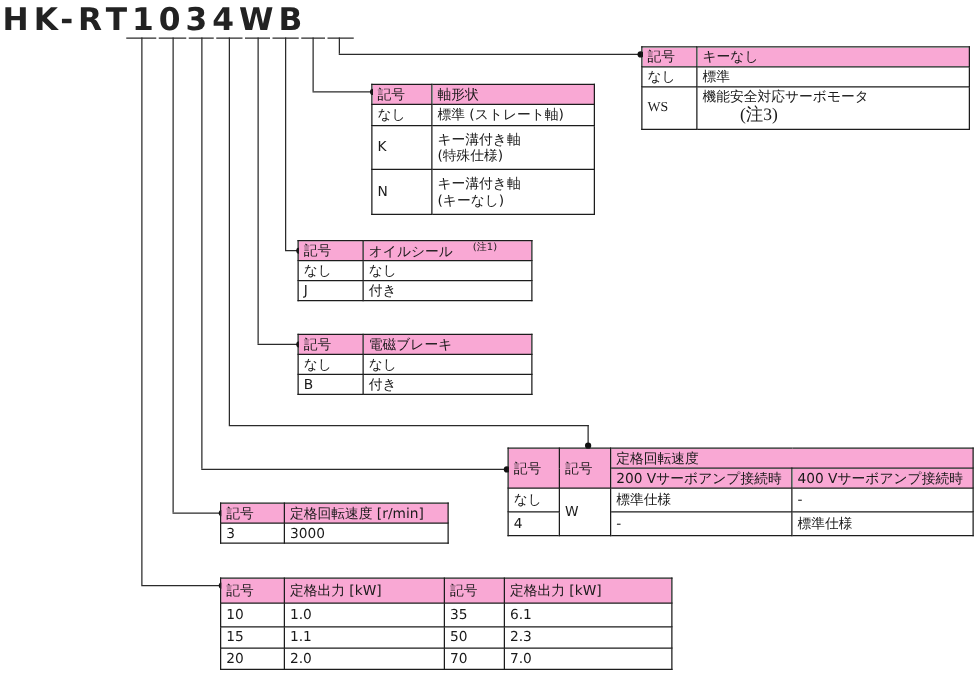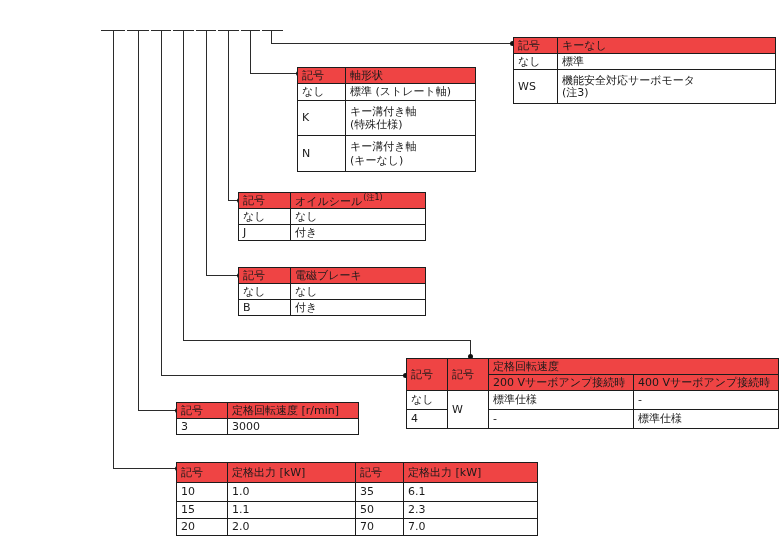--- a/index.html
+++ b/index.html
@@ -18,37 +18,38 @@
   .dot   { position:absolute; width:5px; height:5px; border-radius:50%; background:#111; }
   
   table.spec {
     position:absolute; border-collapse:collapse; table-layout:fixed;
     font-size:11px; line-height:1.2; color:#1a1a1a;
   }
   table.spec th, table.spec td {
     border:1px solid #1c1c1c; padding:0 4px; text-align:left;
     vertical-align:middle; font-weight:normal; overflow:hidden; white-space:nowrap;
   }
-  table.spec th { background:#ef4444; }
+  table.spec th { background:#f9a8d4; }
   tr.r16 { height:16px; }
   tr.r17 { height:17px; }
   tr.r19 { height:19px; }
   tr.r20 { height:20px; }
-  tr.r34 { height:34px; }
+  tr.r34 { height:34px;font-family:Liberation Serif, serif; }
   tr.r35 { height:35px; }
   tr.r36 { height:36px; }
-  .sup { font-size:8px; vertical-align:super; margin-left:1px; }
-  .note-line { display:block; font-size:11px; line-height:1.1; }
+  .sup { font-size:8px; vertical-align:super; margin-left:16px; }
+  .note-line { display:block; font-size:14px; line-height:1.1;margin-left:30px; }
   .wrapcell { white-space:normal !important; }
 </style>
 </head>
 <body>
 
 <div id="canvas">
 
+  <div id="model-title">HK-RT1034WB</div>
 
   <div class="hline" style="left:101px;top:30px;width:24px;"></div>
   <div class="hline" style="left:127px;top:30px;width:22px;"></div>
   <div class="hline" style="left:151px;top:30px;width:20px;"></div>
   <div class="hline" style="left:173px;top:30px;width:21px;"></div>
   <div class="hline" style="left:196px;top:30px;width:20px;"></div>
   <div class="hline" style="left:218px;top:30px;width:21px;"></div>
   <div class="hline" style="left:241px;top:30px;width:19px;"></div>
   <div class="hline" style="left:262px;top:30px;width:21px;"></div>
 

